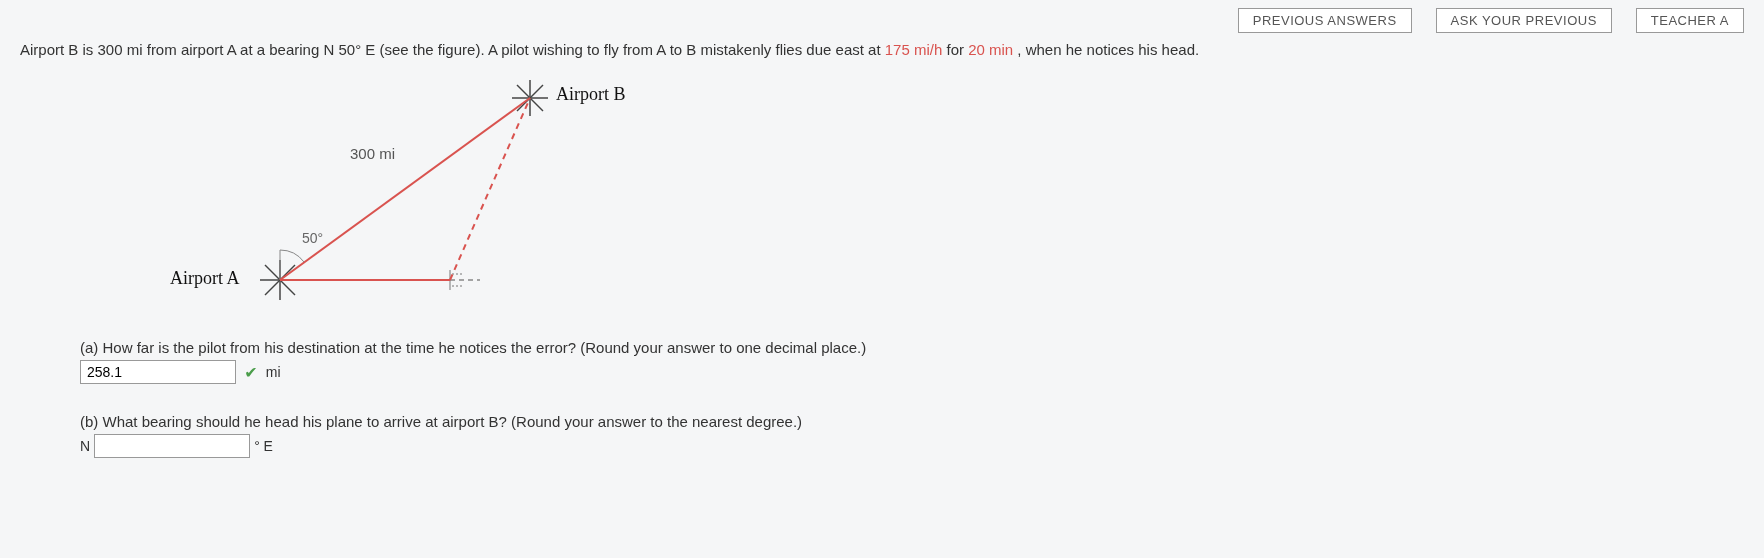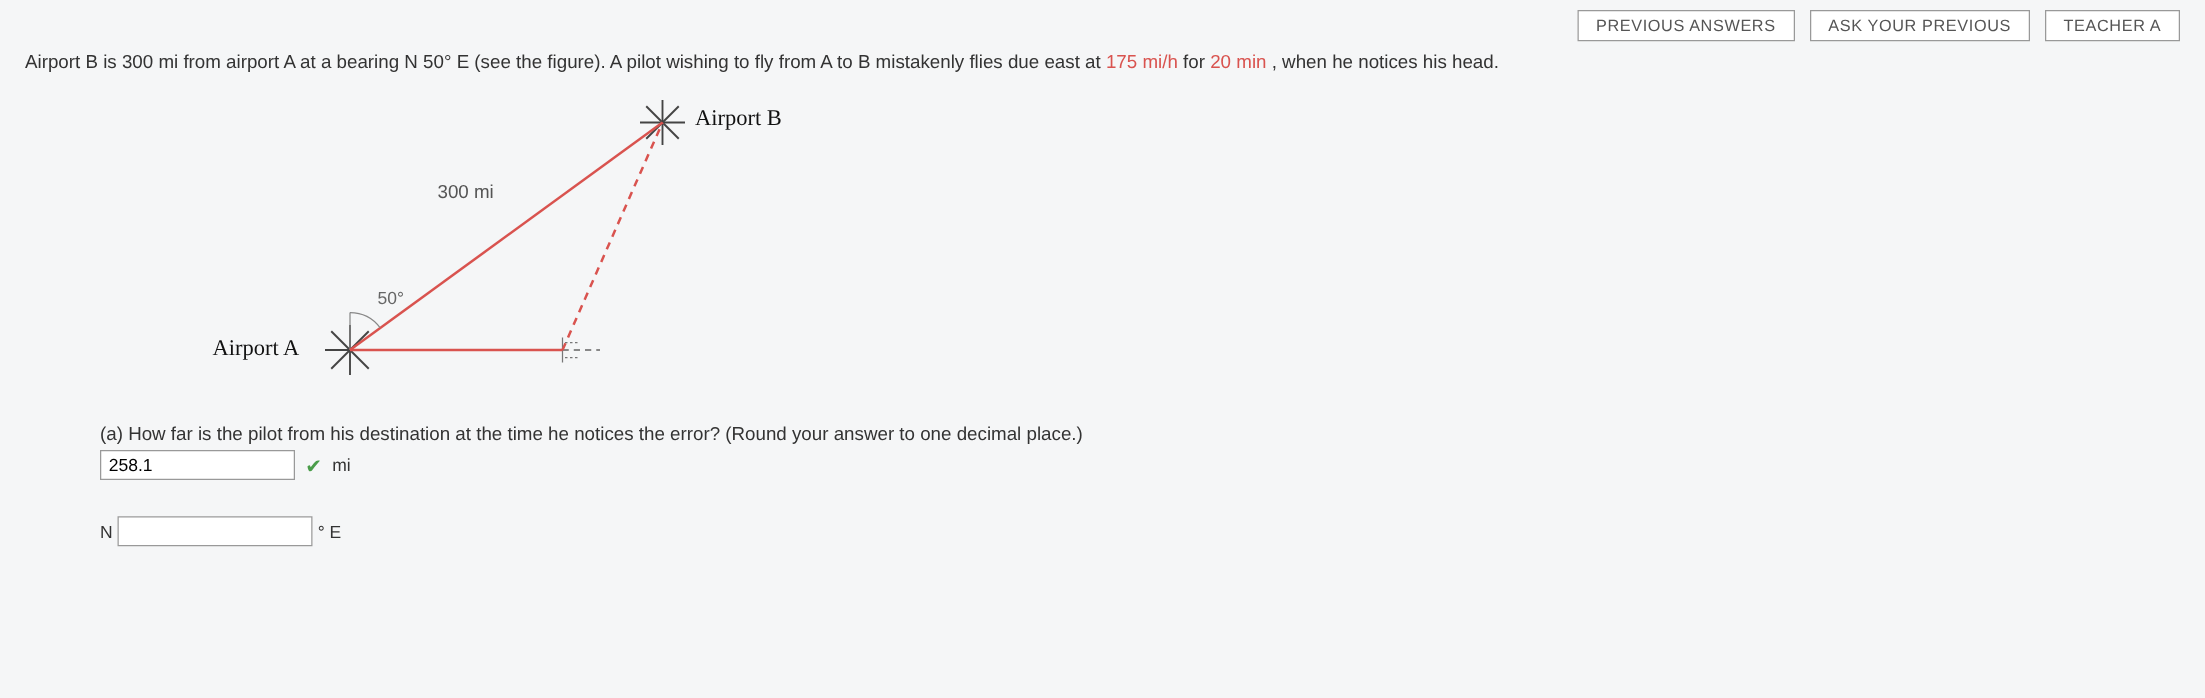--- a/index.html
+++ b/index.html
@@ -7,21 +7,21 @@
       font-family: Arial, Helvetica, sans-serif;
       background: #f5f6f7;
       color: #333;
       padding: 8px 20px;
       width: 1764px;
       position: relative;
     }
     .top-buttons {
       display: flex;
       justify-content: flex-end;
-      gap: 12px;
+      gap: 24px;
       margin-bottom: 6px;
     }
     .top-btn {
       border: 1px solid #999;
       background: #fff;
       padding: 4px 14px;
       font-size: 13px;
       color: #555;
       letter-spacing: 0.5px;
       cursor: pointer;
@@ -170,18 +170,19 @@
 <div class="part">
   <div class="part-q">(a) How far is the pilot from his destination at the time he notices the error? (Round your answer to one decimal place.)</div>
   <div>
     <input class="answer-input" value="258.1" style="">
     <span class="check-icon">✔</span>
     <span class="unit">mi</span>
   </div>
 </div>
 
 <div class="part">
+  <div class="part-q">(b) What bearing should he head his plane to arrive at airport B? (Round your answer to the nearest degree.)</div>
   <div class="bearing-row">
     <span class="bearing-n">N</span>
     <input class="answer-input" value="" style="">
     <span class="bearing-e">° E</span>
   </div>
 </div>
 
 </body></html>

